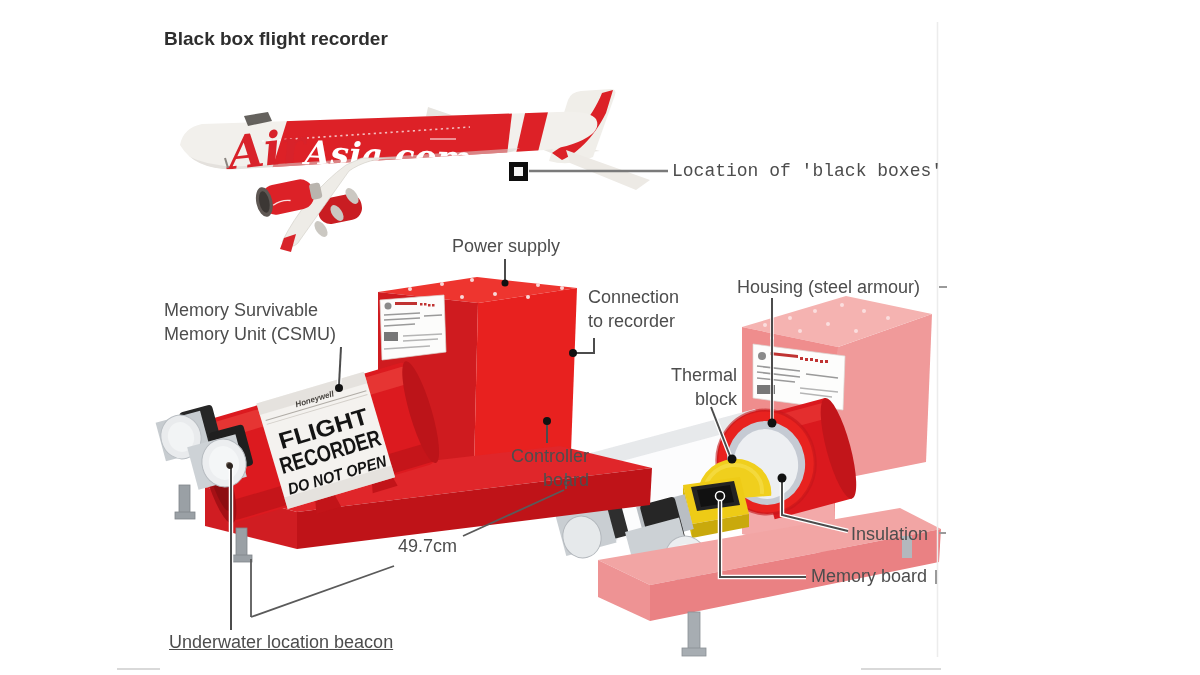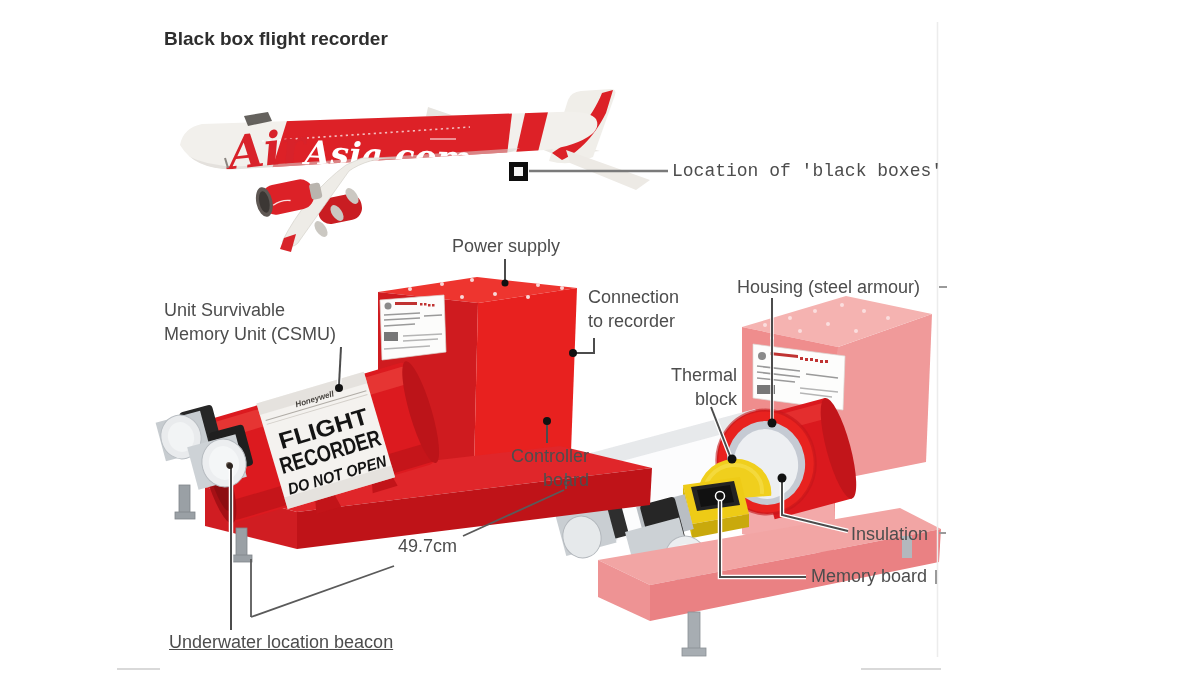--- a/index.html
+++ b/index.html
@@ -310,21 +310,21 @@
   </g>
 </svg>
 
   <div id="title">Black box flight recorder</div>
 
   <div class="lbl" style="left:672px;top:159px;font-family:Liberation Mono, monospace;">Location of 'black boxes'</div>
 
   <div class="lbl" style="left:452px;top:234px;">Power supply</div>
 
   <div class="lbl" style="left:164px;top:298px;">
-    <div>Unit Survivable</div>
+    <div>Memory Survivable</div>
     <div>Memory Unit (CSMU)</div>
   </div>
 
   <div class="lbl" style="left:588px;top:285px;">
     <div>Connection</div>
     <div>to recorder</div>
   </div>
 
   <div class="lbl" style="left:511px;top:444px;text-align:right;">
     <div>Controller</div>

